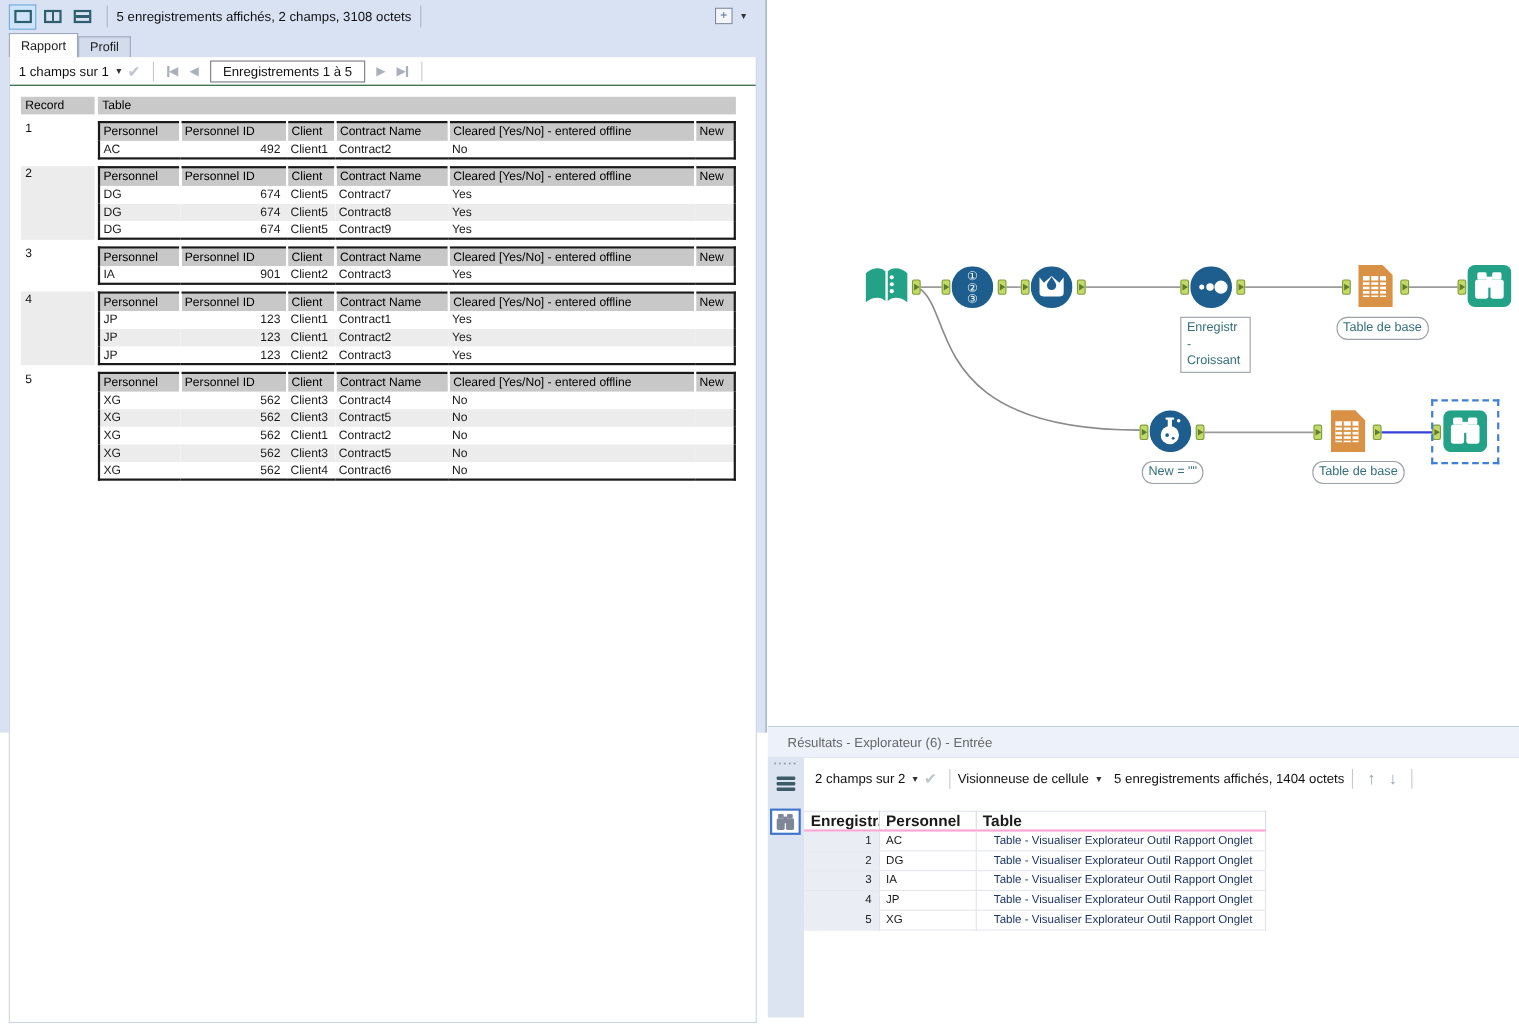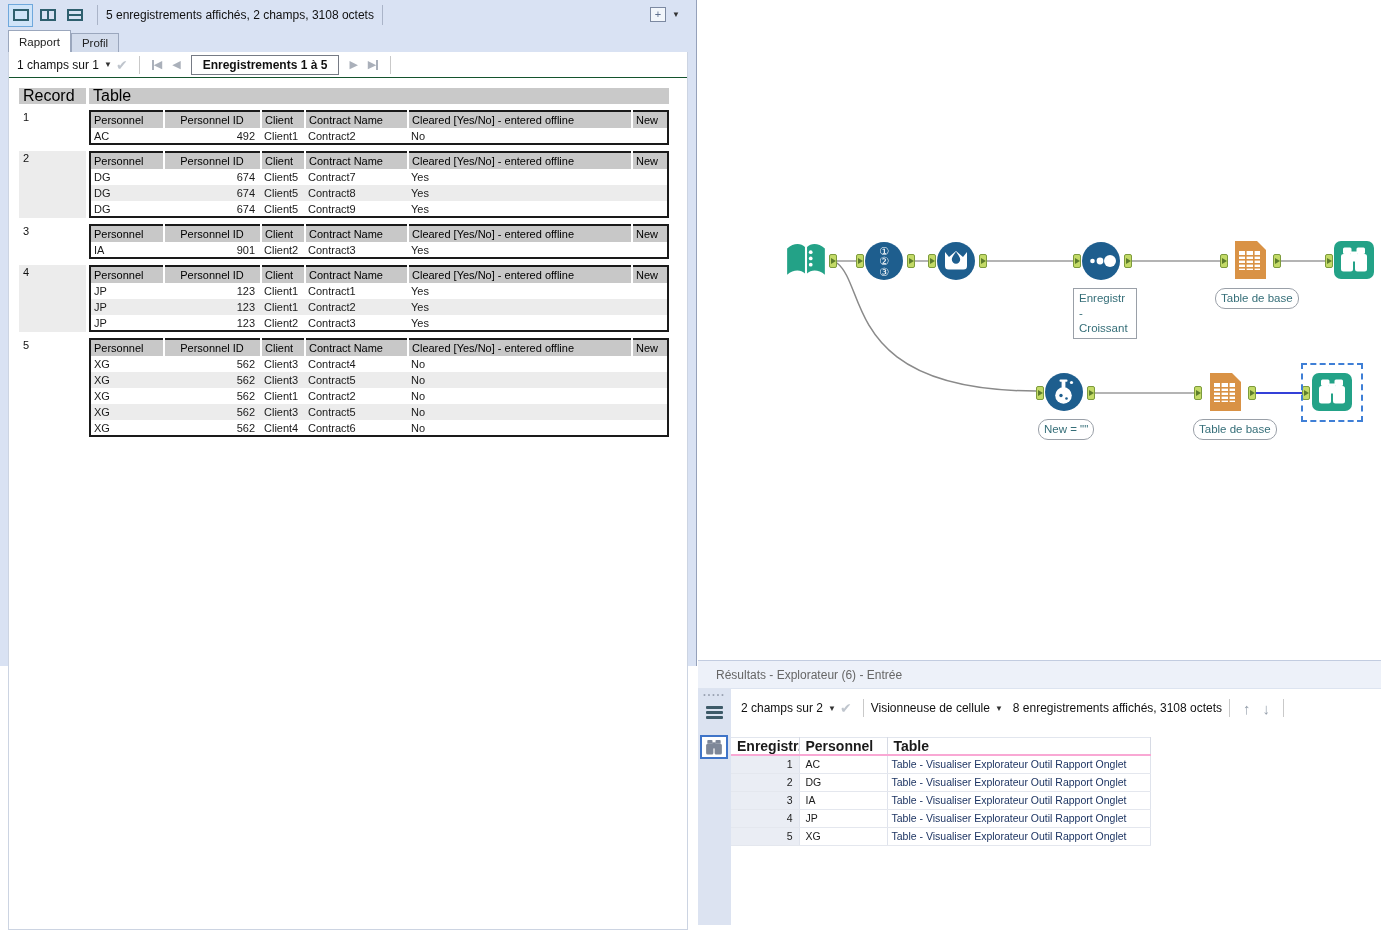--- a/index.html
+++ b/index.html
@@ -33,40 +33,40 @@
   .lp-white { position:absolute; left:8px; top:52px; width:680px; height:878px;
     background:#fff; border:1px solid #ccd4e2; border-top:none; }
   .lp-nav { height:26px; display:flex; align-items:center; padding-left:8px;
     border-bottom:1px solid #14532d; font-size:12px; color:#111; }
   .caret { font-size:8px; color:#333; margin:0 4px 0 5px; }
   .check { color:#bfc5cd; font-size:14px; margin-right:4px; }
   .nav-sep { width:1px; height:18px; background:#c9c9c9; margin:0 7px; }
   .nav-ic { color:#aab0ba; font-size:11px; margin:0 5px; display:flex; align-items:center; }
   .nav-ic .bar { width:2px; height:10px; background:#aab0ba; }
   .rec-btn { border:1px solid #767b85; background:#fff; font-size:12px; color:#111;
-    padding:2px 11px; margin:0 5px; font-family:"Liberation Sans",sans-serif;font-weight:bold; }
+    padding:2px 11px; margin:0 5px; font-family:"Liberation Sans",sans-serif; }
 
   .rpt-area { padding:10px 0 0 10px; }
   .rpt-colhdr { display:flex; margin-bottom:6px; }
-  .rpt-colhdr .hcell { background:#c9c9c9; font-size:16px; color:#000; height:16px;
+  .rpt-colhdr .hcell { background:#c9c9c9; font-size:11px; color:#000; height:16px;
     line-height:16px; padding-left:4px; }
   .rpt-colhdr .hcell.rec { width:67px; margin-right:3px; }
   .rpt-colhdr .hcell.tbl { width:580px; }
 
   .record-row { display:flex; margin-bottom:6px; }
   .rec-cell { width:67px; margin-right:3px; font-size:11px; color:#111; padding:1px 0 0 4px; }
   .rec-cell.shade { background:#ececec; }
   table.rpt { border-collapse:collapse; width:580px; table-layout:fixed;
     border:2px solid #1a1a1a; align-self:flex-start; }
   table.rpt th { background:#c8c8c8; font-weight:normal; font-size:11px; color:#000;
     text-align:left; height:17px; padding:0 4px 0 3px; border-right:2px solid #fff;
     white-space:nowrap; overflow:hidden; }
   table.rpt th:last-child { border-right:none;margin-left:30px; }
   table.rpt th:nth-child(1){ width:74px; }
-  table.rpt th:nth-child(2){ width:97px; text-align:center; }
+  table.rpt th:nth-child(2){ width:97px; text-align:left; }
   table.rpt th:nth-child(3){ width:44px; }
   table.rpt th:nth-child(4){ width:103px; }
   table.rpt th:nth-child(5){ width:224px; }
   table.rpt td { font-size:11px; color:#1a1a1a; height:16px; padding:0 4px 0 3px;
     white-space:nowrap; overflow:hidden; }
   table.rpt td:nth-child(2){ text-align:right; padding-right:6px; }
   table.rpt tbody tr:nth-child(even){ background:#ececec; }
 
   
   .right-region { position:absolute; left:698px; top:0; width:683px; height:942px; background:#fff; }
@@ -102,21 +102,21 @@
   table.res th { font-size:14px; font-weight:bold; color:#1a1a1a; text-align:left; height:17px;
     padding-left:6px; border-bottom:2px solid #f9a8d4; border-right:1px solid #d6dae4;
     border-top:1px solid #e2e6ee; white-space:nowrap; overflow:hidden; }
   table.res th:nth-child(1){ width:68px; }
   table.res th:nth-child(2){ width:88px; }
   table.res th:nth-child(3){ width:263px; }
   table.res td { font-size:10.5px; height:18px; border-bottom:1px solid #e4e7ee;
     border-right:1px solid #dfe3ec; white-space:nowrap; overflow:hidden; }
   table.res td:nth-child(1){ background:#eaedf4; text-align:right; padding-right:6px; color:#222; }
   table.res td:nth-child(2){ padding-left:6px; color:#1a1a1a; }
-  table.res td:nth-child(3){ padding-left:4px; color:#1e3563; }
+  table.res td:nth-child(3){ padding-left:16px; color:#1e3563; }
 </style>
 </head>
 <body>
 
 <svg width="0" height="0" style="position:absolute">
   <defs>
     <symbol id="binoc" viewBox="0 0 32 28">
       <rect x="5" y="1.5" width="8.5" height="6.5" rx="1.5"></rect>
       <rect x="18.5" y="1.5" width="8.5" height="6.5" rx="1.5"></rect>
       <rect x="3" y="8" width="12" height="17.5" rx="2.5"></rect>
@@ -504,21 +504,21 @@
           </div>
         </div>
         <div class="res-main">
           <div class="res-toolbar">
             <span>2 champs sur 2</span>
             <span class="caret">▼</span>
             <span class="check">✔</span>
             <span class="nav-sep"></span>
             <span>Visionneuse de cellule</span>
             <span class="caret">▼</span>
-            <span style="margin-left:6px">8 enregistrements affichés, 3108 octets</span>
+            <span style="margin-left:6px">5 enregistrements affichés, 1404 octets</span>
             <span class="nav-sep"></span>
             <span class="res-arrow">↑</span>
             <span class="res-arrow">↓</span>
             <span class="nav-sep"></span>
           </div>
           <table class="res">
               <thead>
                 <tr>
                   <th>Enregistr...</th>
                   <th>Personnel</th>

